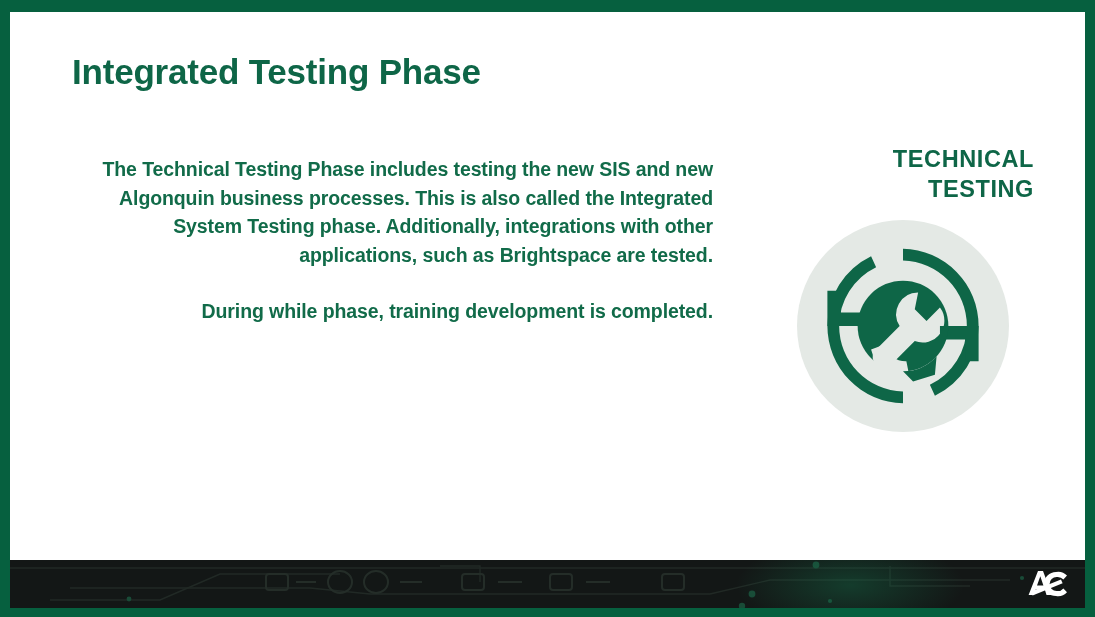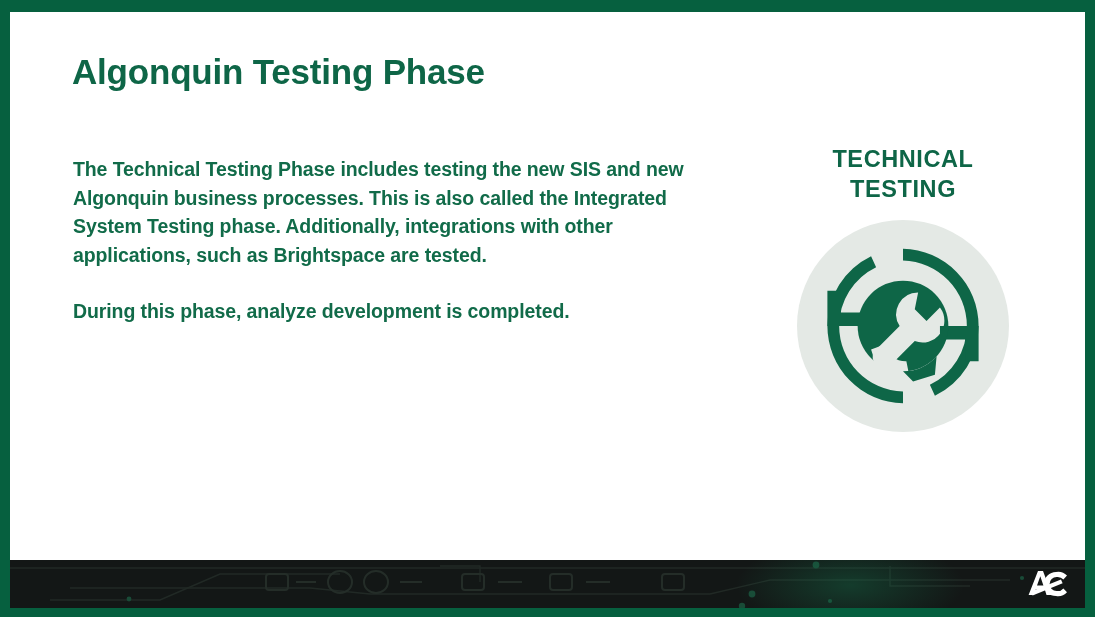--- a/index.html
+++ b/index.html
@@ -55,30 +55,31 @@
     top: 143px;
     width: 640px;
   }
   .para {
     font-size: 19.5px;
     font-weight: bold;
     line-height: 28.5px;
     color: #116B49;
     margin: 0 0 28px 0;
     letter-spacing: -0.1px;
+    text-align: right;
   }
   .para:last-child { margin-bottom: 0; }
 
   
   .graphic {
     position: absolute;
     left: 762px;
     top: 132px;
     width: 262px;
-    text-align: center;
+    text-align: right;
   }
   .graphic-title {
     font-size: 23.5px;
     font-weight: bold;
     color: #0E6647;
     line-height: 30px;
     letter-spacing: 0.6px;
     white-space: pre-line;
   }
   .icon-wrap {
@@ -135,25 +136,25 @@
     width: 46px;
     height: 34px;
   }
 </style>
 </head>
 <body>
 
 <div class="slide">
   <div class="canvas">
 
-    <div class="slide-title">Algonquin Testing Phase</div>
+    <div class="slide-title">Integrated Testing Phase</div>
 
     <div class="body-copy">
       <p class="para">The Technical Testing Phase includes testing the new SIS and new Algonquin business processes. This is also called the Integrated System Testing phase.  Additionally, integrations with other applications, such as Brightspace are tested.</p>
-      <p class="para">During this phase, analyze development is completed.</p>
+      <p class="para">During while phase, training development is completed.</p>
     </div>
 
     <div class="graphic">
       <div class="graphic-title">TECHNICAL
 TESTING</div>
 
       <div class="icon-wrap">
         <div class="icon-disc"></div>
         <svg class="icon-svg" viewBox="0 0 200 200">
 

